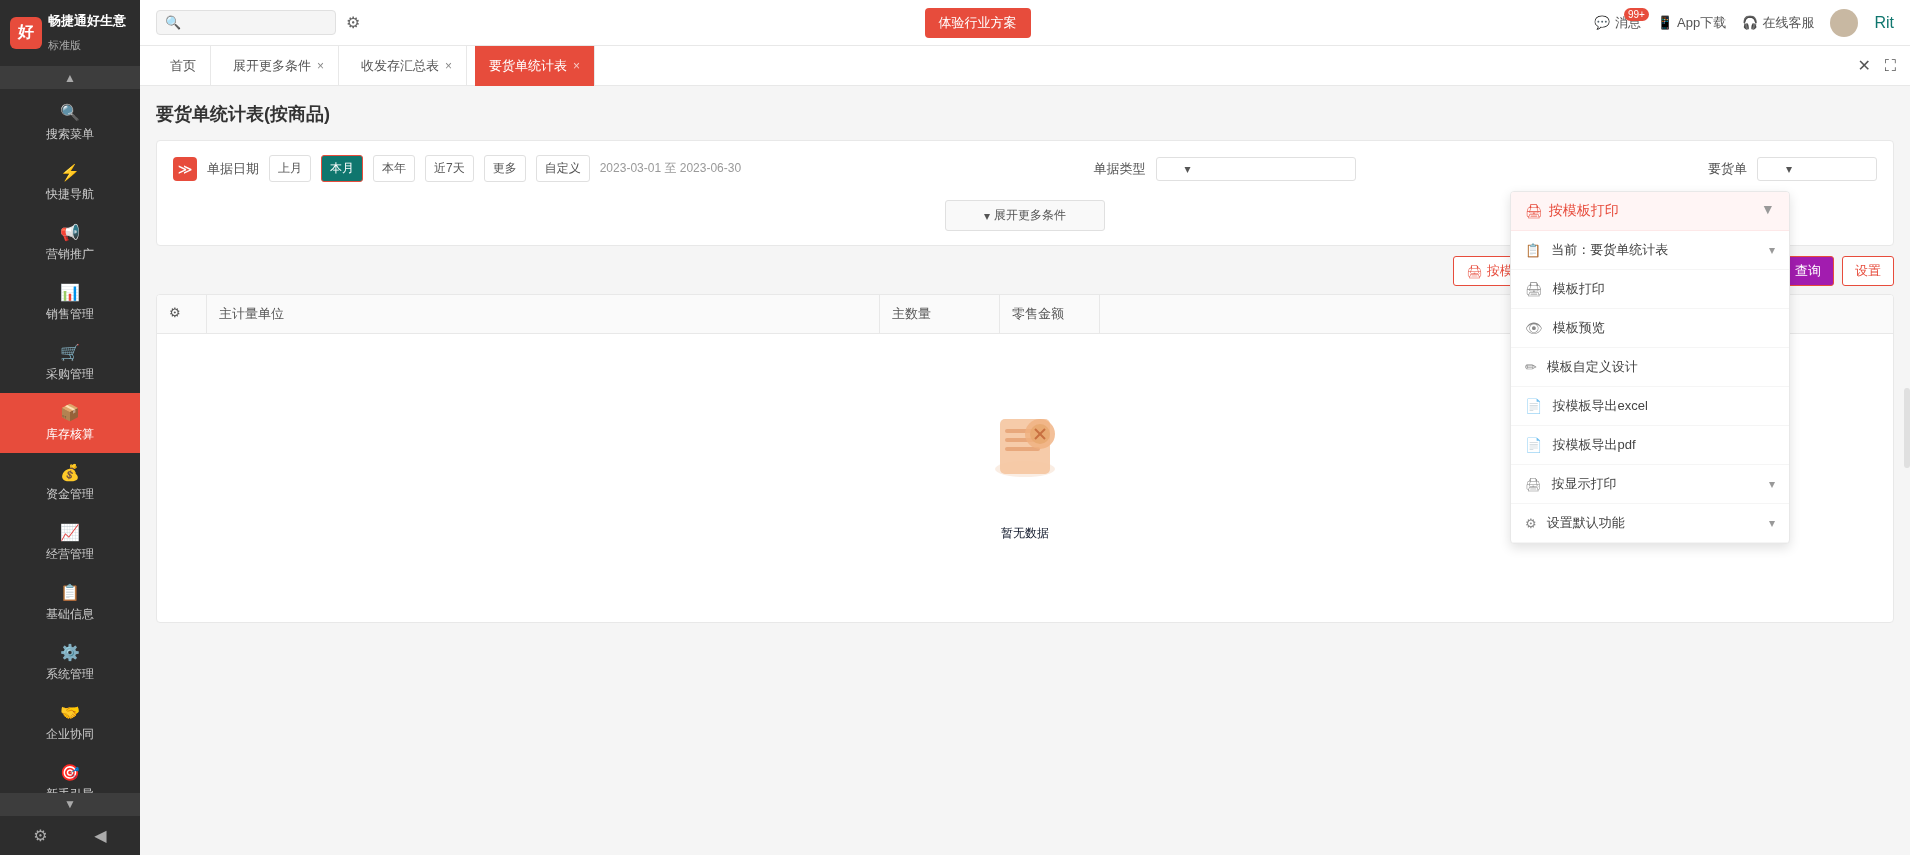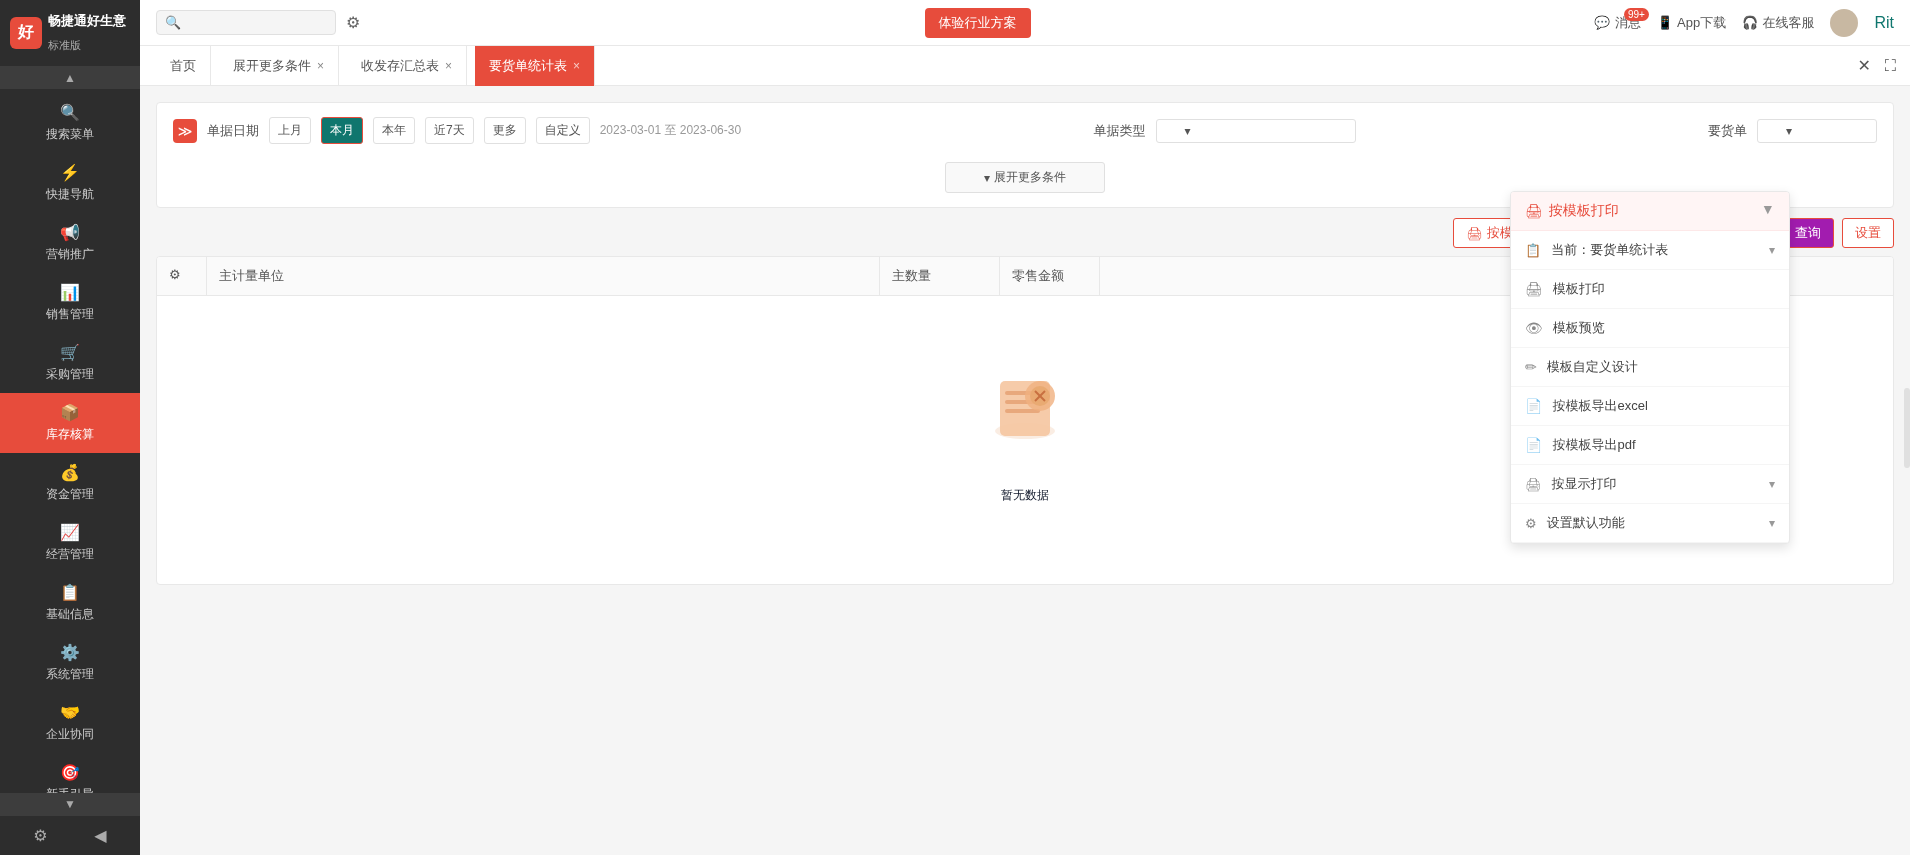--- a/index.html
+++ b/index.html
@@ -581,20 +581,21 @@
       <span>要货单统计表</span>
       <span class="close-btn">×</span>
     </div>
     <div class="tab-controls">
       <button class="tab-control-btn">✕</button>
       <button class="tab-control-btn">⛶</button>
     </div>
   </div>
 
   <div class="page-content">
+    <div class="page-title">要货单统计表(按商品)</div>
 
     <div class="filter-card">
       <div class="filter-row">
         <button class="filter-expand-btn">≫</button>
         <span class="filter-label">单据日期</span>
         <button class="date-btn">上月</button>
         <button class="date-btn active">本月</button>
         <button class="date-btn">本年</button>
         <button class="date-btn">近7天</button>
         <button class="date-btn">更多</button>

